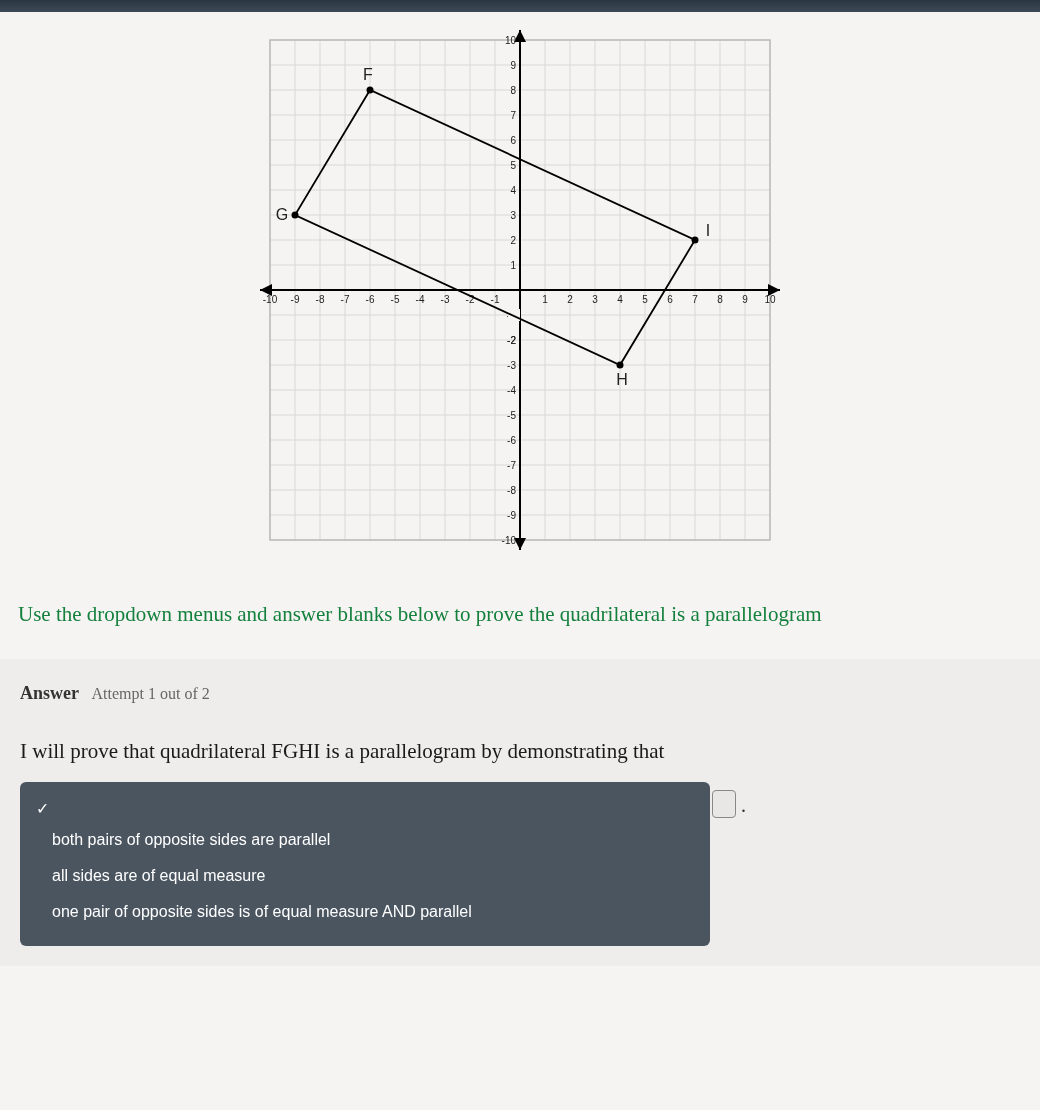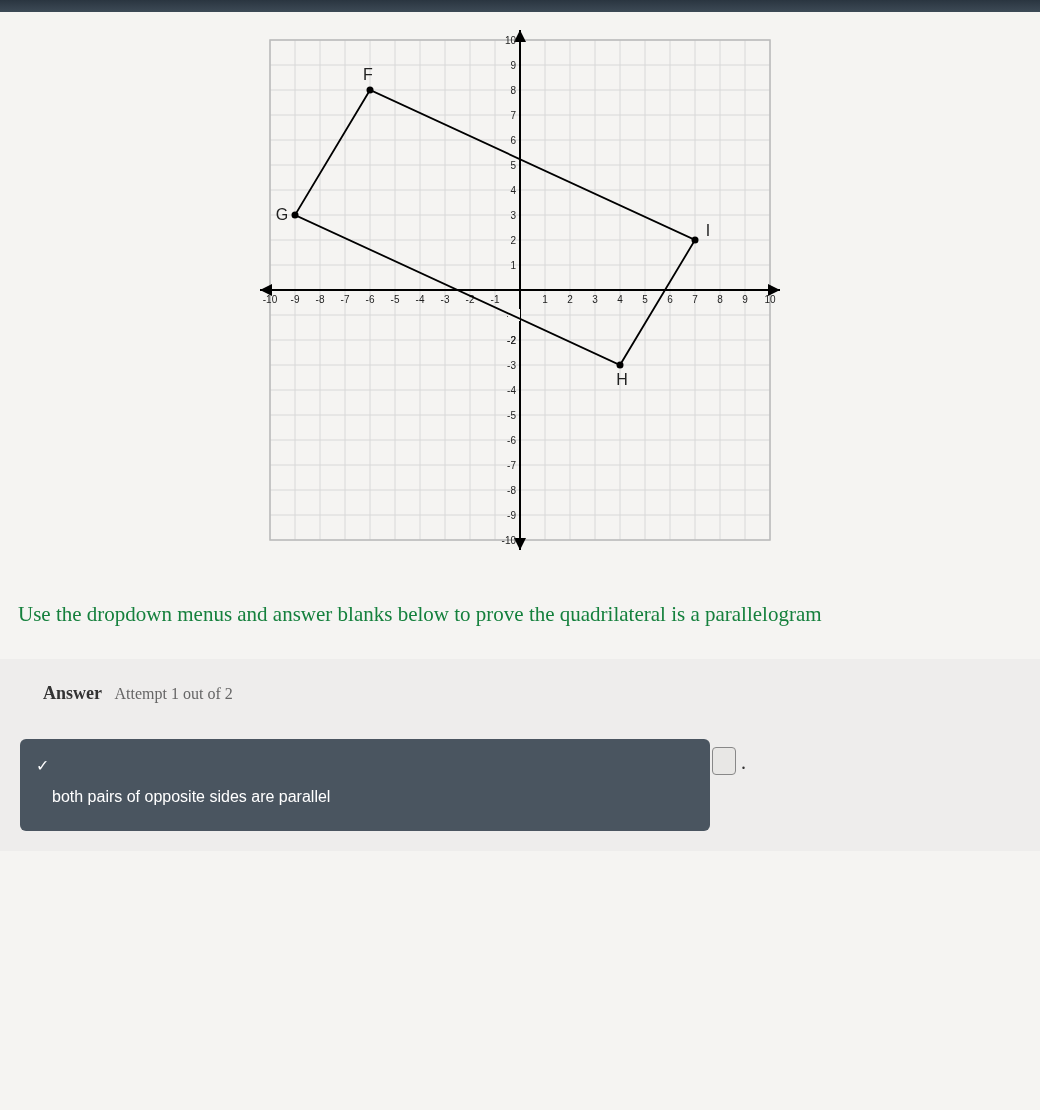--- a/index.html
+++ b/index.html
@@ -32,21 +32,20 @@
       line-height: 1.4;
     }
     .answer-section {
       background: #eeedec;
       padding: 24px 20px 20px 20px;
     }
     .answer-header {
       font-size: 18px;
       color: #333;
       margin-bottom: 35px;
-      margin-left: 23px;
     }
     .answer-header .bold { font-weight: bold; }
     .attempt { color: #666; font-size: 16px; margin-left: 8px; }
     .proof-line {
       font-size: 21px;
       color: #1a1a1a;
       margin-bottom: 18px;
     }
     .dropdown {
       position: relative;
@@ -238,26 +237,29 @@
   </div>
 
   <div class="prompt-text">Use the dropdown menus and answer blanks below to prove the quadrilateral is a parallelogram</div>
 
   <div class="answer-section">
     <div class="answer-header">
       <span class="bold">Answer</span>
       <span class="attempt">Attempt 1 out of 2</span>
     </div>
 
+    <div class="proof-line">I will prove that quadrilateral FGHI is a parallelogram by demonstrating that</div>
 
     <div class="dropdown">
       <div class="dropdown-tail"></div>
       <span class="dropdown-period">.</span>
       <div class="dropdown-panel">
         <div class="check-row">
           <span class="check-icon">✓</span>
         </div>
         <div class="dropdown-option">both pairs of opposite sides are parallel</div>
+        <div class="dropdown-option">all sides are of equal measure</div>
+        <div class="dropdown-option">one pair of opposite sides is of equal measure AND parallel</div>
       </div>
     </div>
   </div>
 
 </div>
 
 </body></html>

